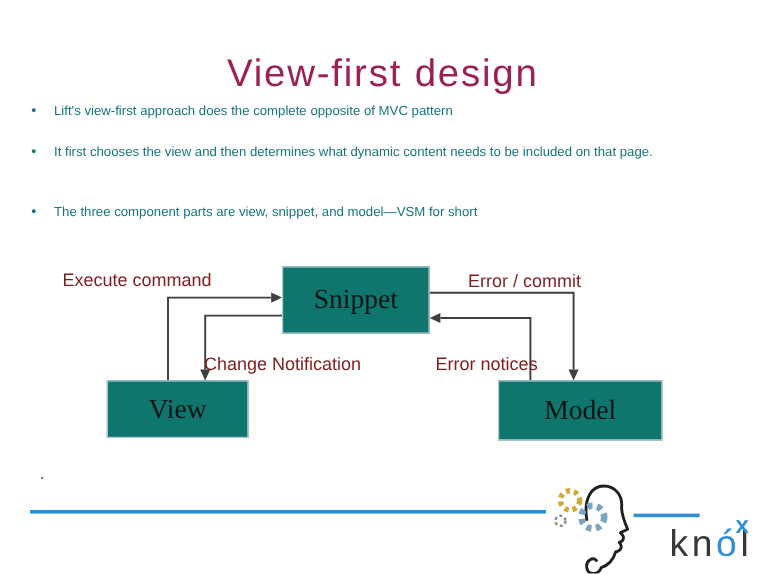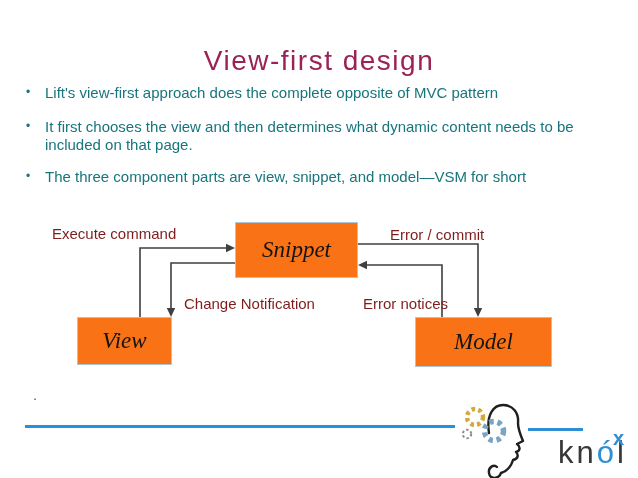--- a/index.html
+++ b/index.html
@@ -10,77 +10,76 @@
     font-family: "Liberation Sans", sans-serif;
     overflow: hidden;
   }
   .slide { position: absolute; inset: 0; }
 
   
   .title {
     position: absolute;
     left: 0; right: 0; top: 44px;
     text-align: center;
-    font-size: 28px;
+    font-size: 32px;
     line-height: 34px;
     font-weight: 400;
     letter-spacing: 1.5px;
     color: #9b2257;
   }
 
   
   .bullet-item {
     position: absolute;
     left: 24px;
     width: 556px;
     padding-left: 21px;
-    font-size: 15px;
+    font-size: 11px;
     line-height: 18px;
     color: #17757d;
   }
   .bullet-item .btxt { display: inline-block; max-width: 535px; vertical-align: top; }
   .bullet-item::before {
     content: "\2022";
     position: absolute;
     left: 2px; top: -1px;
     font-size: 12px;
     color: #17757d;
   }
   .b1 { top: 84px; }
   .b2 { top: 118px; }
   .b3 { top: 168px; }
 
   
   .arrow-layer { position: absolute; inset: 0; width: 638px; height: 478px; }
   .node {
     position: absolute;
-    background: #f97316;
+    background: #0f766e;
     border: 1px solid #adc6d8;
     display: flex;
     align-items: center;
     justify-content: center;
     font-family: "Liberation Serif", serif;
     font-size: 23px;
     color: #141414;
-    font-style: italic;
   }
   .node-snippet { left: 235px; top: 222px; width: 123px; height: 56px; }
-  .node-view    { left: 77px;  top: 317px; width: 95px; height: 48px; }
+  .node-view    { left: 89px;  top: 317px; width: 118px; height: 48px; }
   .node-model   { left: 415px; top: 317px; width: 137px; height: 50px; }
 
   .edge-label {
     position: absolute;
     font-size: 15px;
     line-height: 16px;
     color: #7f1d1d;
     white-space: nowrap;
   }
   .lbl-execute { left: 52px;  top: 226px; }
   .lbl-apply   { left: 390px; top: 227px; }
-  .lbl-change  { left: 170px; top: 296px; margin-left: 14px; }
+  .lbl-change  { left: 170px; top: 296px; }
   .lbl-error   { left: 335px; top: 296px; margin-left: 28px; }
 
   
   .stray-dot {
     position: absolute;
     left: 33px; top: 386px;
     font-size: 15px;
     color: #4a6b74;
   }
   .footer-rule {

